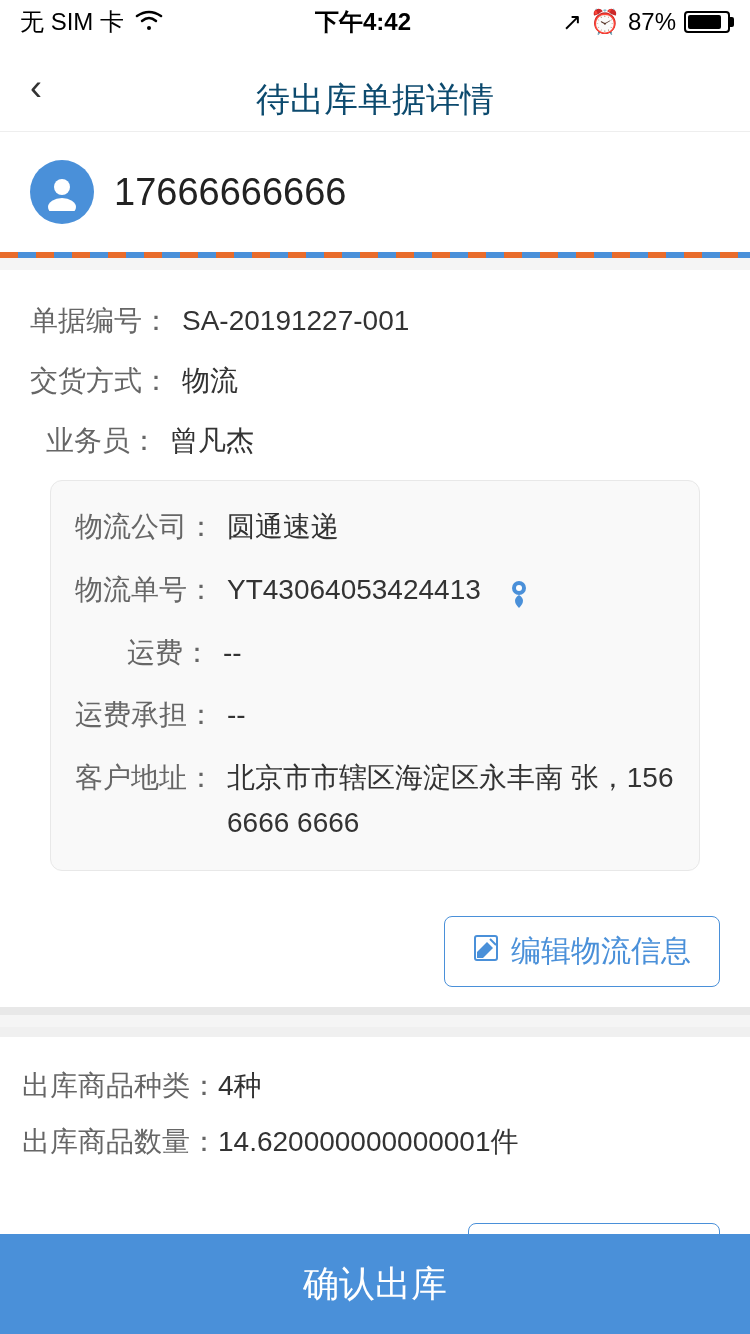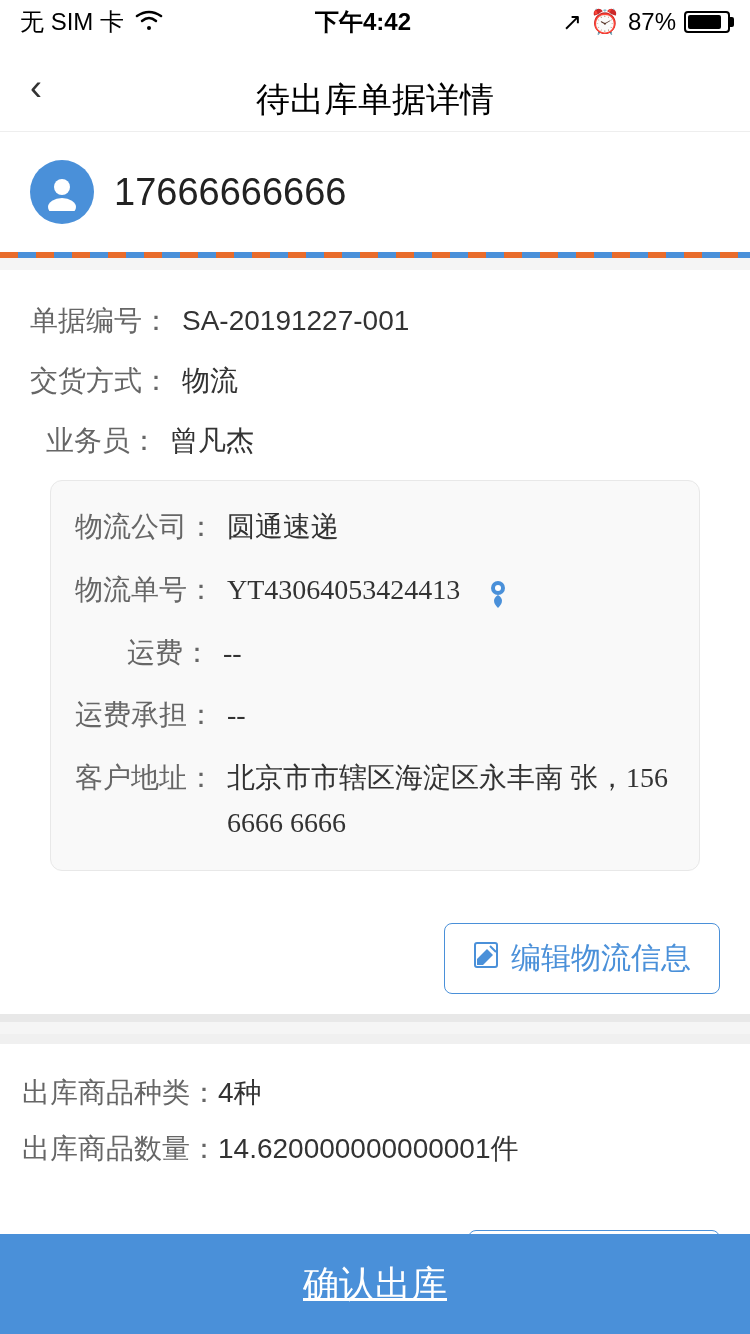--- a/index.html
+++ b/index.html
@@ -71,21 +71,21 @@
       color: #333;
       cursor: pointer;
       font-weight: 300;
     }
     .nav-title {
       position: absolute;
       left: 50%;
       transform: translateX(-50%);
       font-size: 34px;
       font-weight: 500;
-      color: #000000;
+      color: #0c4a6e;
       margin-top: 24px;
     }
 
     
     .content {
       width: 100%;
       background: #f9a8d4;
       margin-bottom: 12px;
     }
 
@@ -149,23 +149,22 @@
     .info-value {
       color: #333;
       flex: 1;
     }
 
     
     .card-section {
       background: #f9f9f9;
       border: 1px solid #e8e8e8;
       border-radius: 12px;
-      margin: 0 20px 8px;
+      margin: 0 20px 1px;
       padding: 24px 24px;
-      font-family: Liberation Serif, serif;
     }
     .card-row {
       display: flex;
       align-items: flex-start;
       margin-bottom: 18px;
       font-size: 28px;
       line-height: 1.6;
     }
     .card-label {
       color: #666;
@@ -266,21 +265,20 @@
       height: 100px;
       background: #4a90d9;
       display: flex;
       align-items: center;
       justify-content: center;
       color: #fff;
       font-size: 36px;
       font-weight: 500;
       cursor: pointer;
       z-index: 100;
-      text-decoration: underline;
     }
 
     .page-bg {
       min-height: 1334px;
       background: #f5f5f5;
       padding-bottom: 110px;
     }
 
     .section-gap {
       height: 10px;

